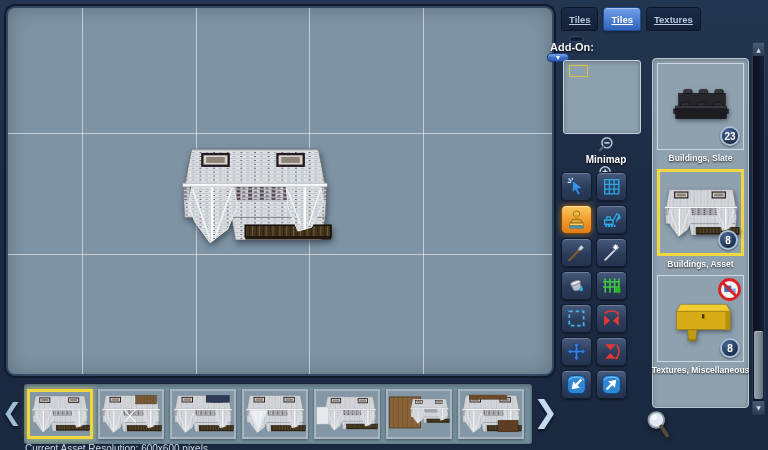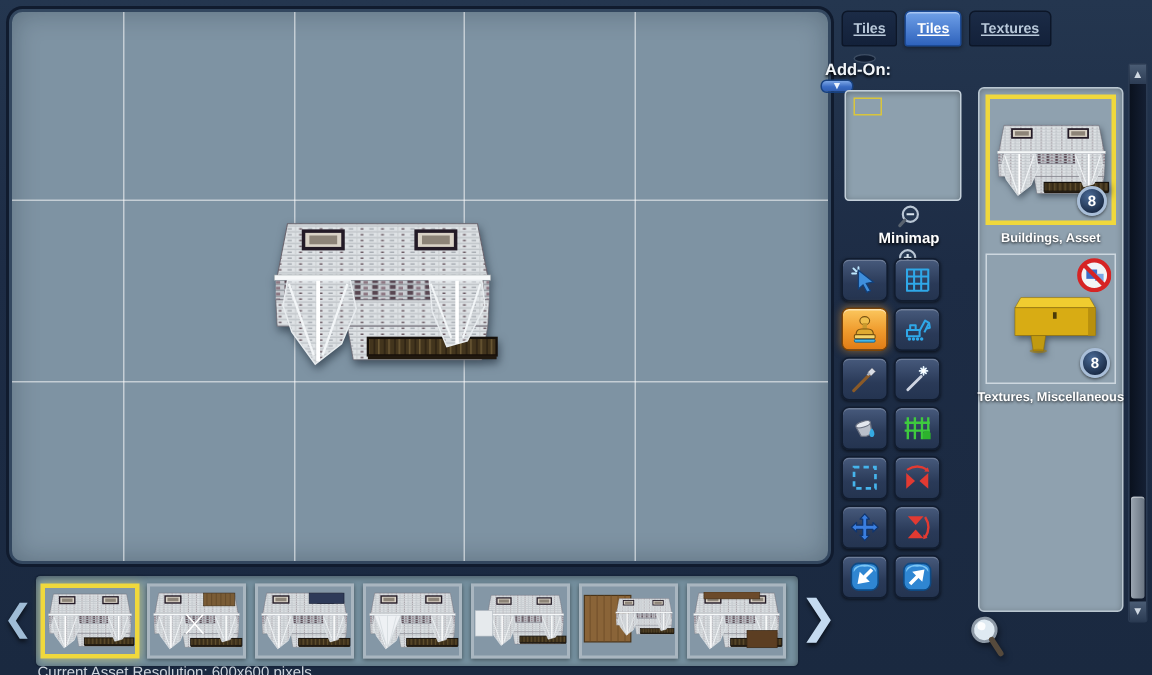--- a/index.html
+++ b/index.html
@@ -453,20 +453,30 @@
       </button>
       <button class="tool">
         <svg viewBox="0 0 20 20">
           <use href="#icon-export"></use>
         </svg>
       </button>
     </div>
 
   <div class="palette">
 
+  <div class="pal-item">
+        <div class="pal-card">
+          <svg class="pal-sprite" viewBox="0 0 160 100">
+            <use href="#sprite-slate"></use>
+          </svg>
+
+          <span class="count-badge">23</span>
+        </div>
+        <div class="pal-label">Buildings, Slate</div>
+      </div>
       <div class="pal-item">
         <div class="pal-card selected">
           <svg class="pal-sprite" viewBox="0 0 160 100">
             <use href="#bldg-snow"></use>
           </svg>
 
           <span class="count-badge">8</span>
         </div>
         <div class="pal-label">Buildings, Asset</div>
       </div>

